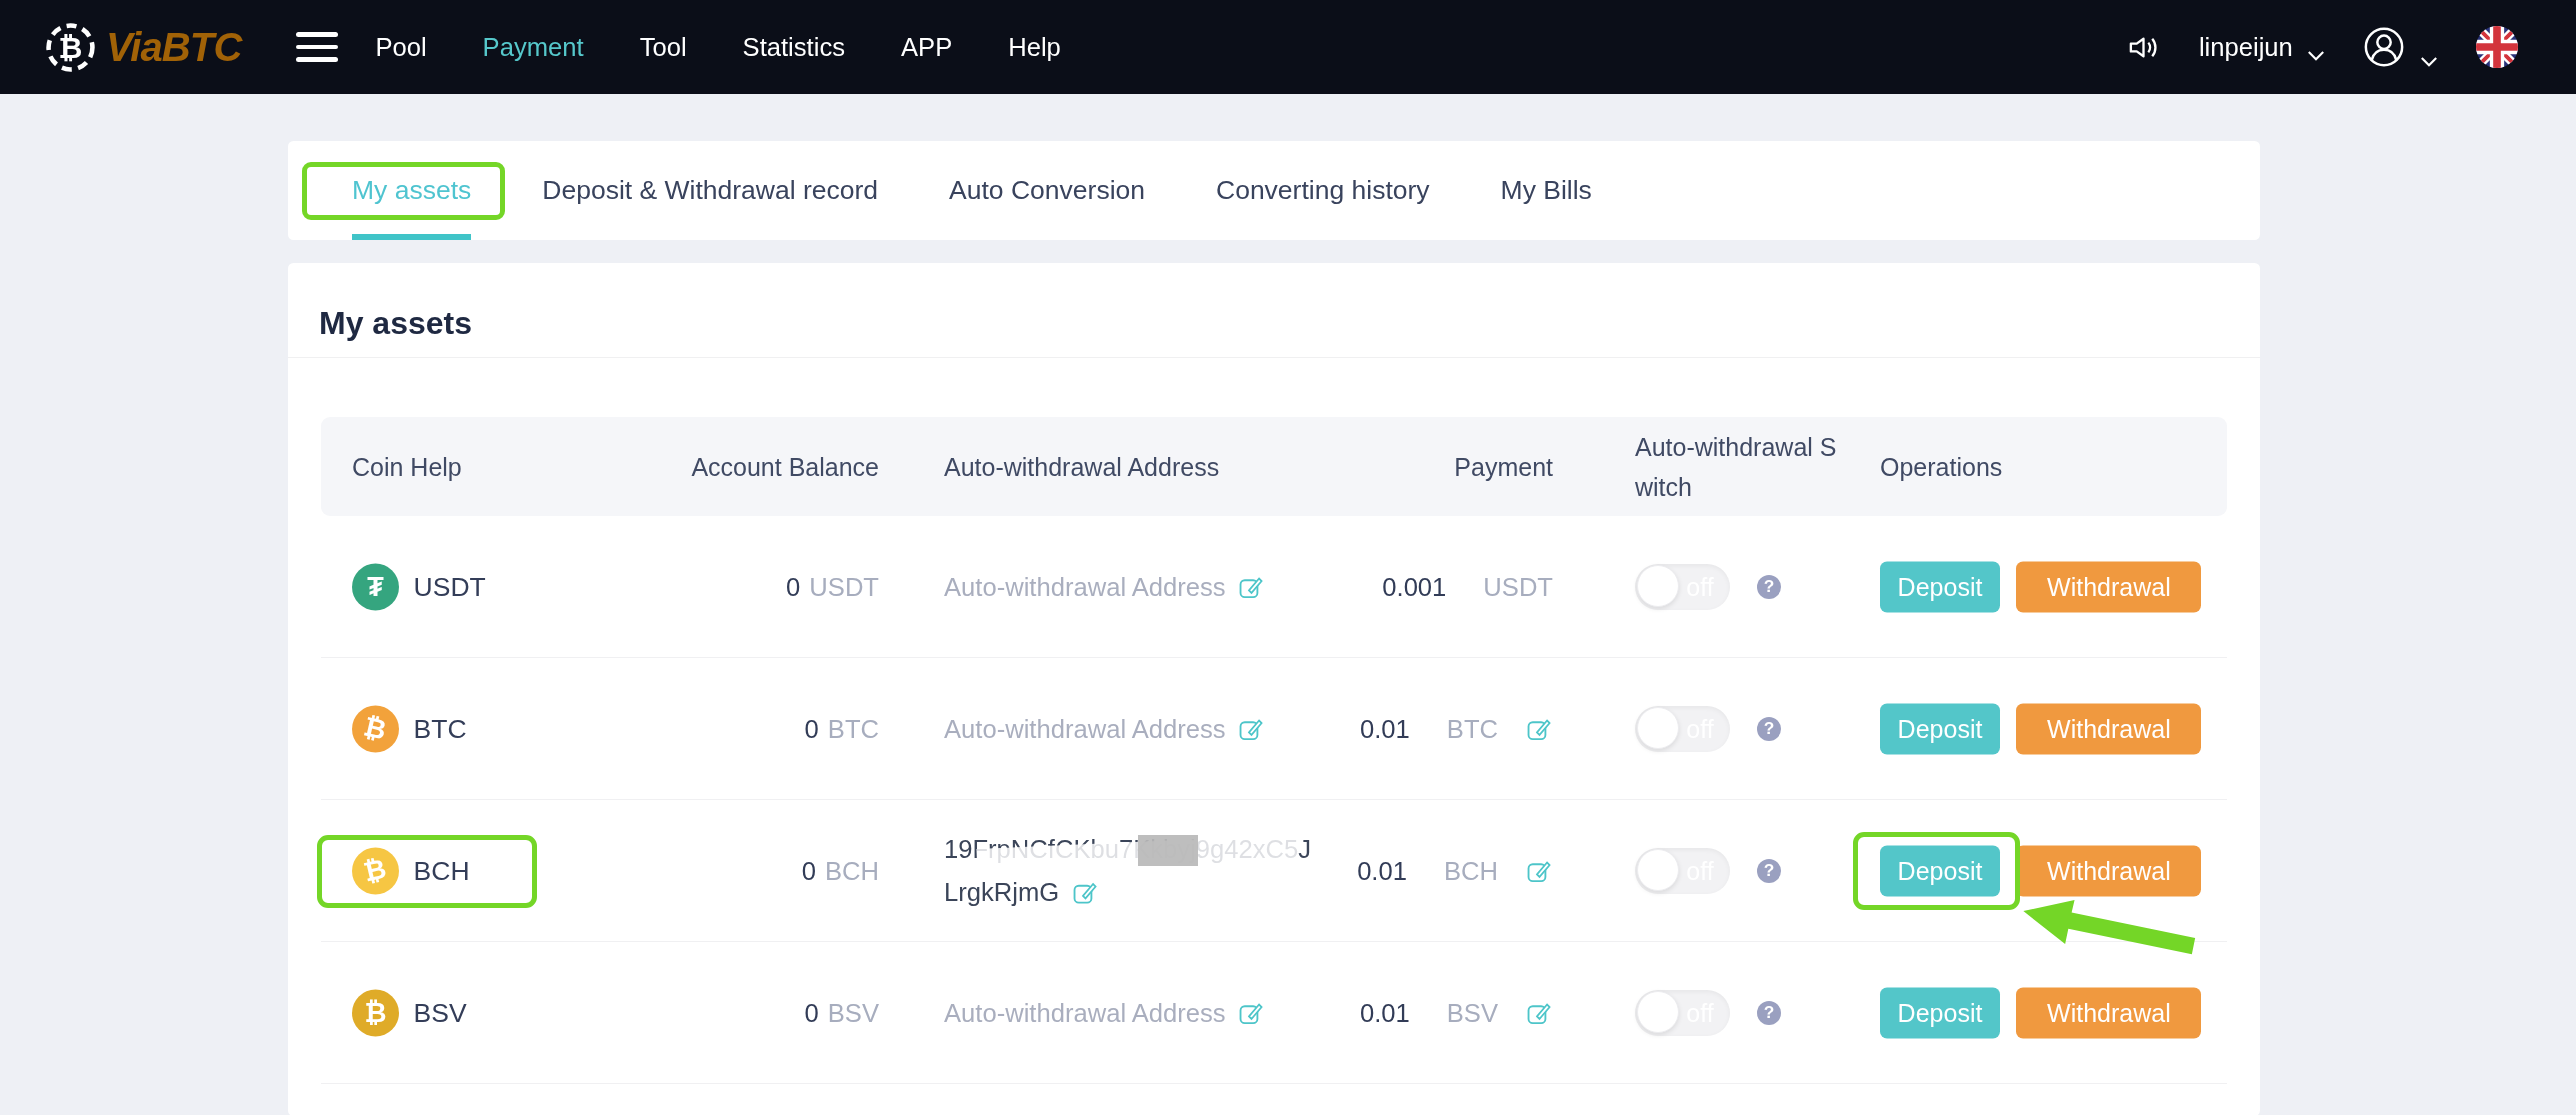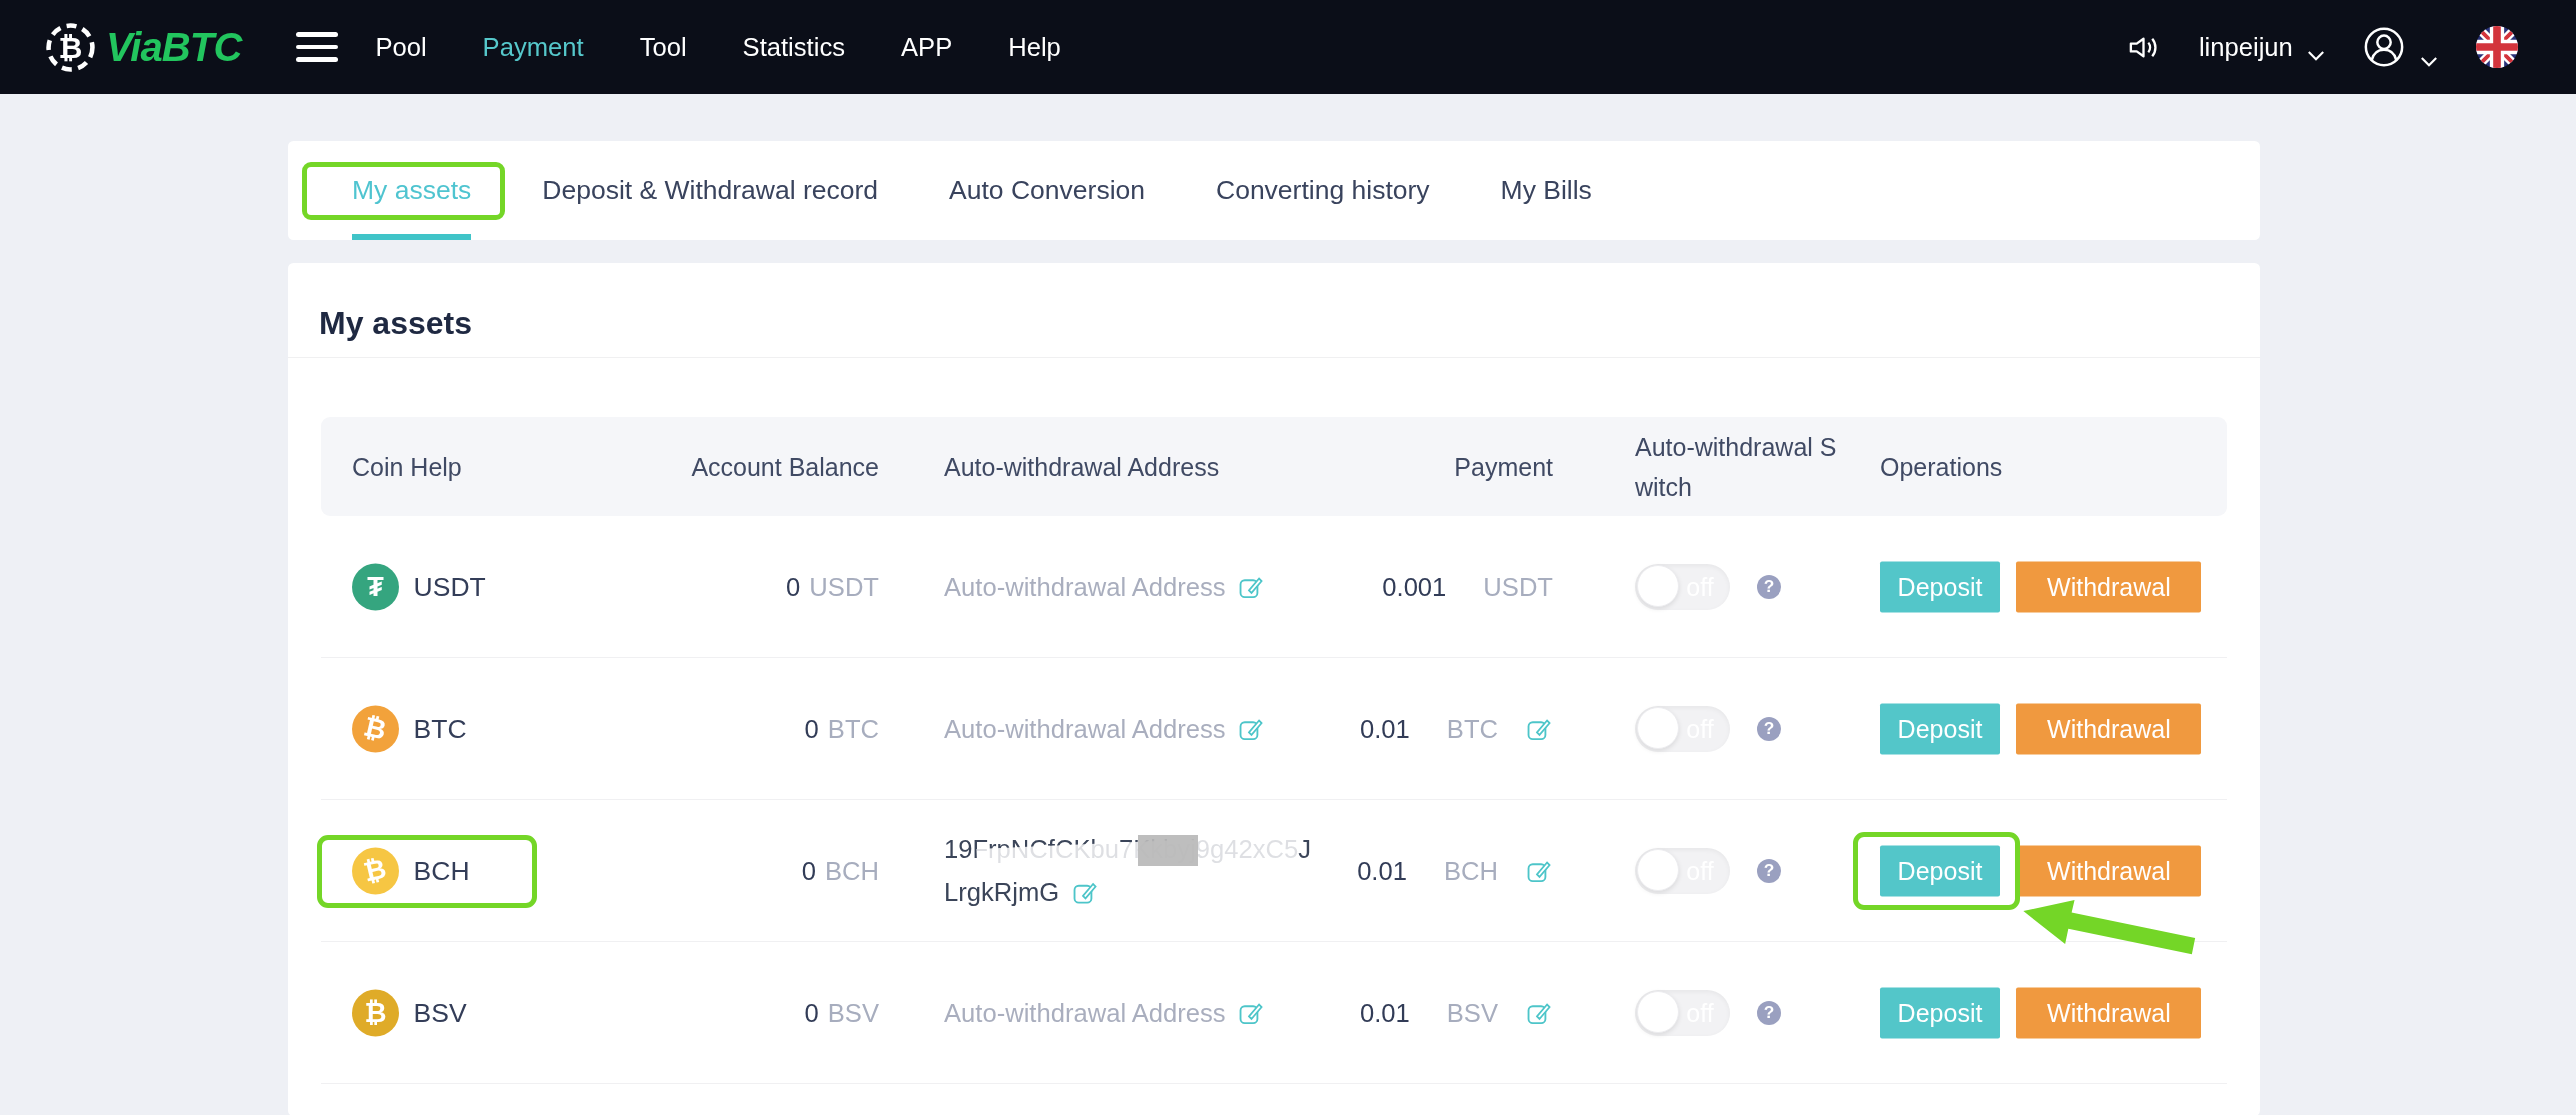--- a/index.html
+++ b/index.html
@@ -13,21 +13,21 @@
   }
 
   
   .navbar {
     position:absolute; left:0; top:0; width:2576px; height:94px;
     background:#0b0e18;
     display:flex; align-items:center;
     padding:0 58px 0 44px;
   }
   .logo { display:flex; align-items:center; gap:9px; cursor:pointer; }
-  .logo-text { color:#22c55e; font-size:40px; font-weight:700; font-style:italic; letter-spacing:-0.9px; }
+  .logo-text { color:#a16207; font-size:40px; font-weight:700; font-style:italic; letter-spacing:-0.9px; }
   .hamburger { margin-left:55px; width:42px; display:flex; flex-direction:column; gap:8.2px; cursor:pointer; }
   .hamburger span { display:block; height:4.6px; background:#fff; border-radius:2.7px; }
   .nav-items { display:flex; align-items:center; gap:56px; margin-left:37px; }
   .nav-item { color:#fff; font-size:25.6px; text-decoration:none; cursor:pointer; }
   .nav-item.active { color:#56c8cb; }
   .nav-right { margin-left:auto; display:flex; align-items:center; gap:38px; }
   .menu-group { display:flex; align-items:flex-end; gap:14.6px; cursor:pointer; }
   .username { color:#fff; font-size:25.6px; }
 
   
@@ -92,21 +92,21 @@
   .cell.switch { left:1314px; display:flex; align-items:center; gap:27px; }
   .toggle { position:relative; width:95px; height:46px; border-radius:23px; background:#f2f2f4; box-shadow:inset 0 1.8px 5.5px rgba(0,0,0,.05); cursor:pointer; }
   .knob { position:absolute; left:1.8px; top:1.8px; width:42px; height:42px; border-radius:50%; background:#fff; border:0.9px solid #ececef; box-shadow:0 1.8px 5.5px rgba(0,0,0,.10); }
   .toggle-label { position:absolute; right:16.4px; top:50%; transform:translateY(-50%); color:#fff; font-size:25px; }
   .help {
     width:24px; height:24px; border-radius:50%; background:#9aa0c0; color:#fff;
     font-size:17.3px; font-weight:700; display:flex; align-items:center; justify-content:center; cursor:pointer;
   }
 
   .cell.ops { left:1559px; display:flex; align-items:center; gap:16.4px; }
-  .btn { border:none; border-radius:2px; height:51px; color:#fff; font-size:25px; font-family:"Liberation Sans",sans-serif; cursor:pointer; }
+  .btn { border:none; border-radius:7px; height:51px; color:#fff; font-size:25px; font-family:"Liberation Sans",sans-serif; cursor:pointer; }
   .btn.deposit { width:120px; background:#53c6c9; }
   .btn.withdrawal { width:185px; background:#f0993f; }
 
   
   .anno-box { position:absolute; border:5.5px solid #74d627; background:transparent; pointer-events:none; z-index:50; }
   .anno-tab { left:302px; top:162px; width:203px; height:58px; border-radius:9px; }
   .anno-coin { left:317px; top:835px; width:220px; height:73px; border-radius:11px; }
   .anno-deposit { left:1853px; top:832px; width:167px; height:78px; border-radius:11px; }
   .anno-arrow { position:absolute; left:2016px; top:900px; pointer-events:none; z-index:50; }
 

